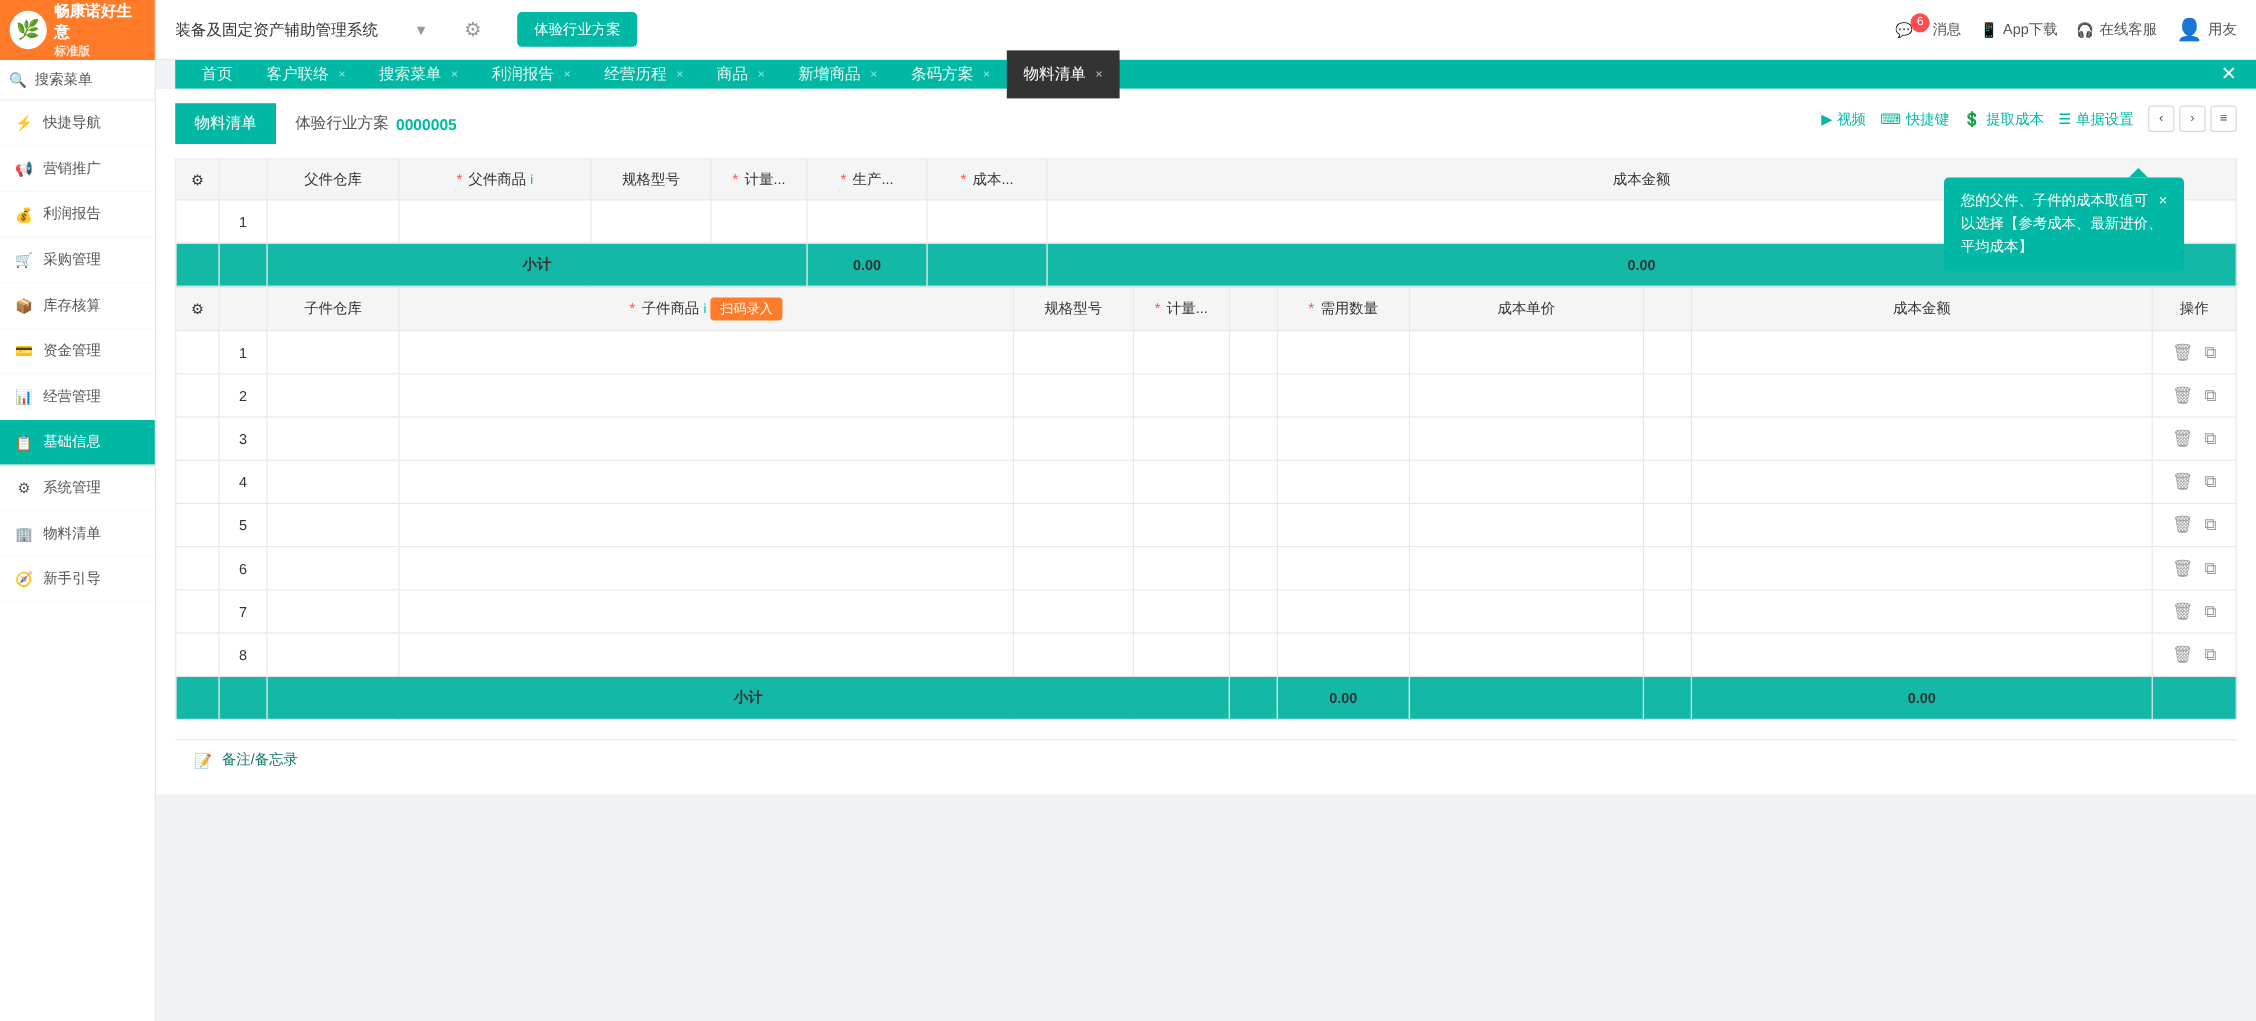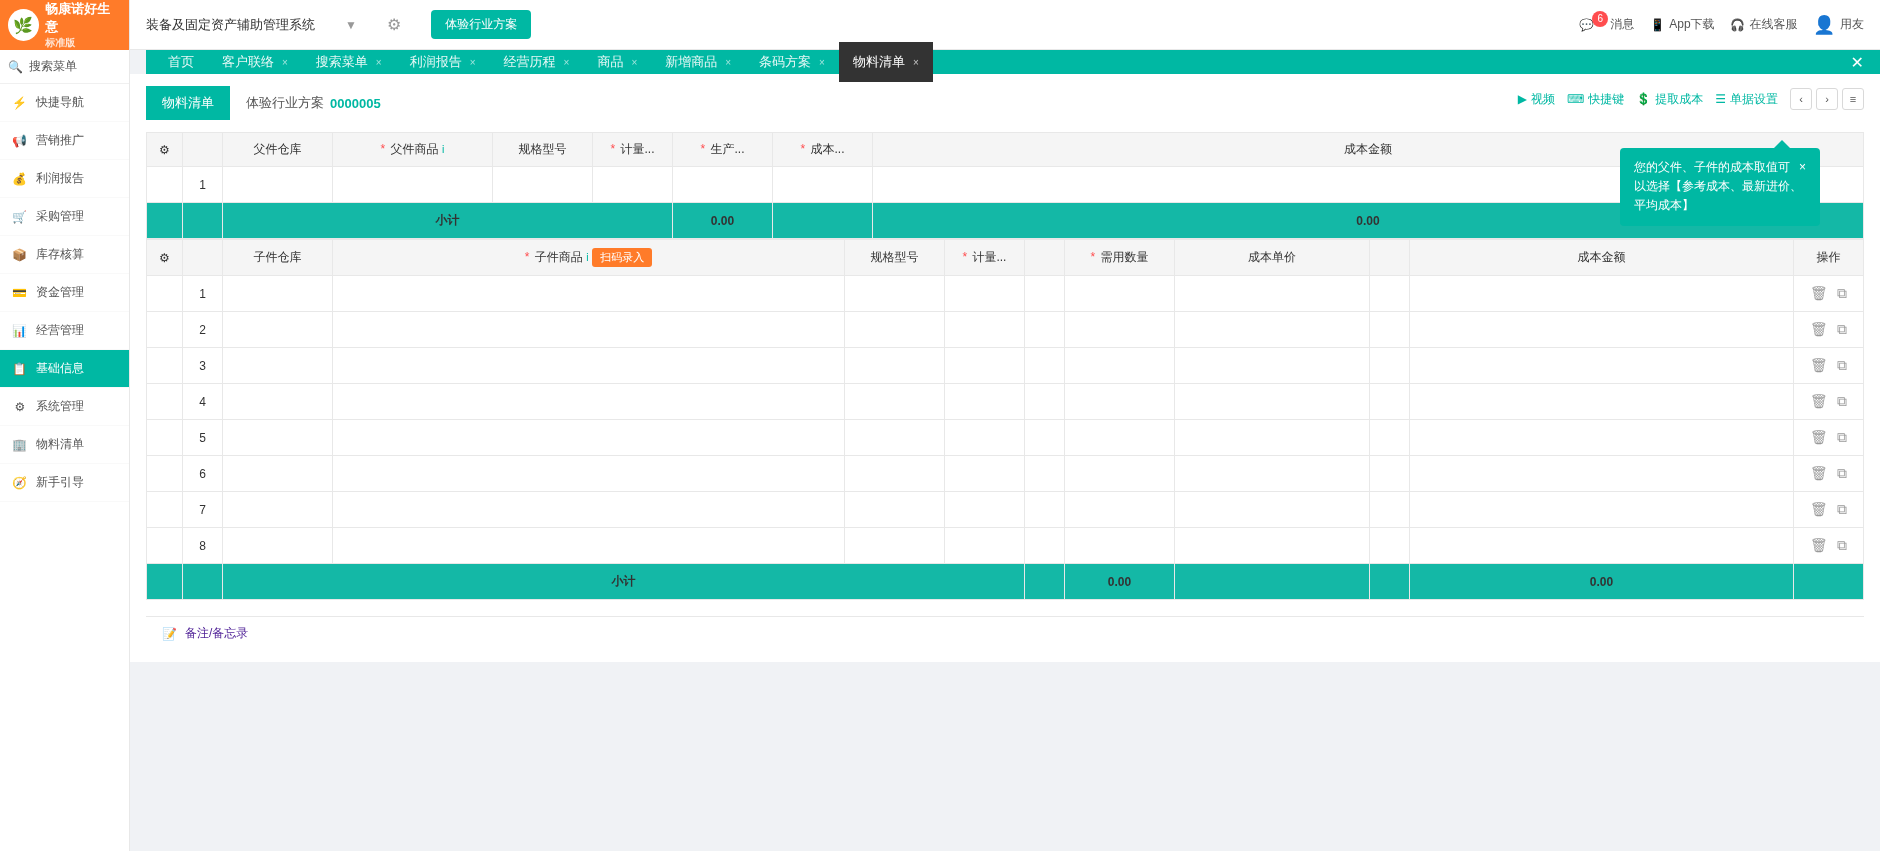--- a/index.html
+++ b/index.html
@@ -753,17 +753,17 @@
             <td></td>
             <td></td>
             <td>0.00</td>
             <td></td>
           </tr>
         </tbody>
       </table>
 
       <div class="bottom-note" style="margin-top:16px;">
         <span>📝</span>
-        <span style="color:#4c1d95;">备注/备忘录</span>
+        <span style="color:#0f766e;">备注/备忘录</span>
       </div>
     </div>
   </div>
 </div>
 
 </body></html>

